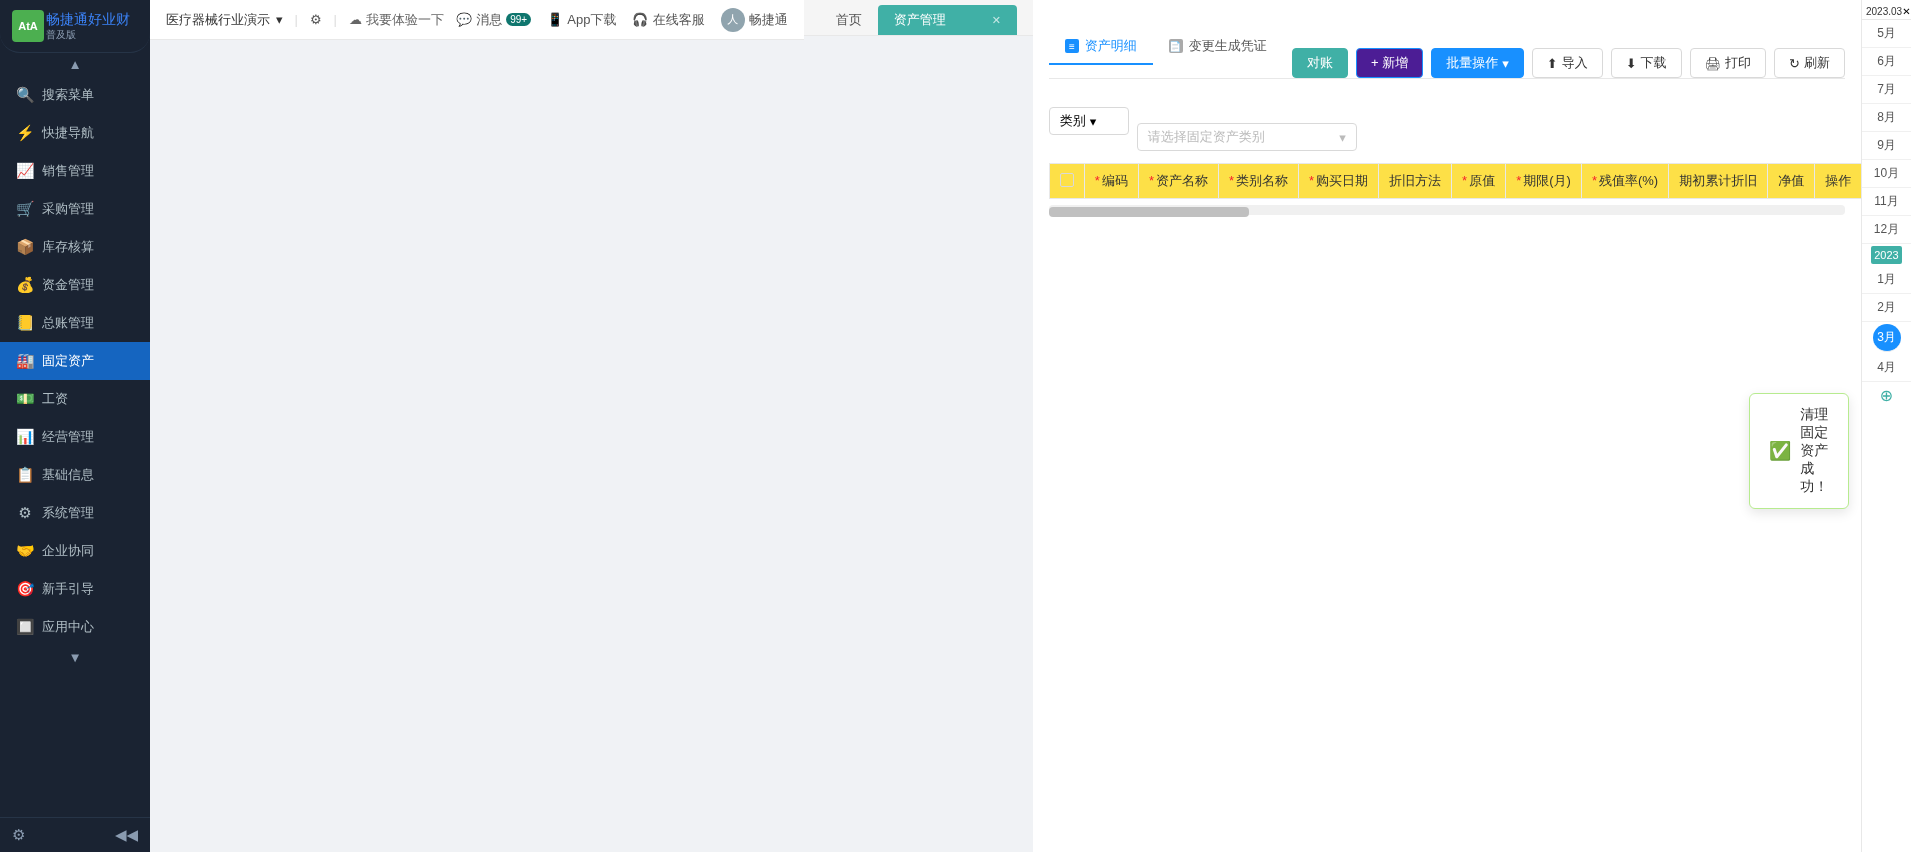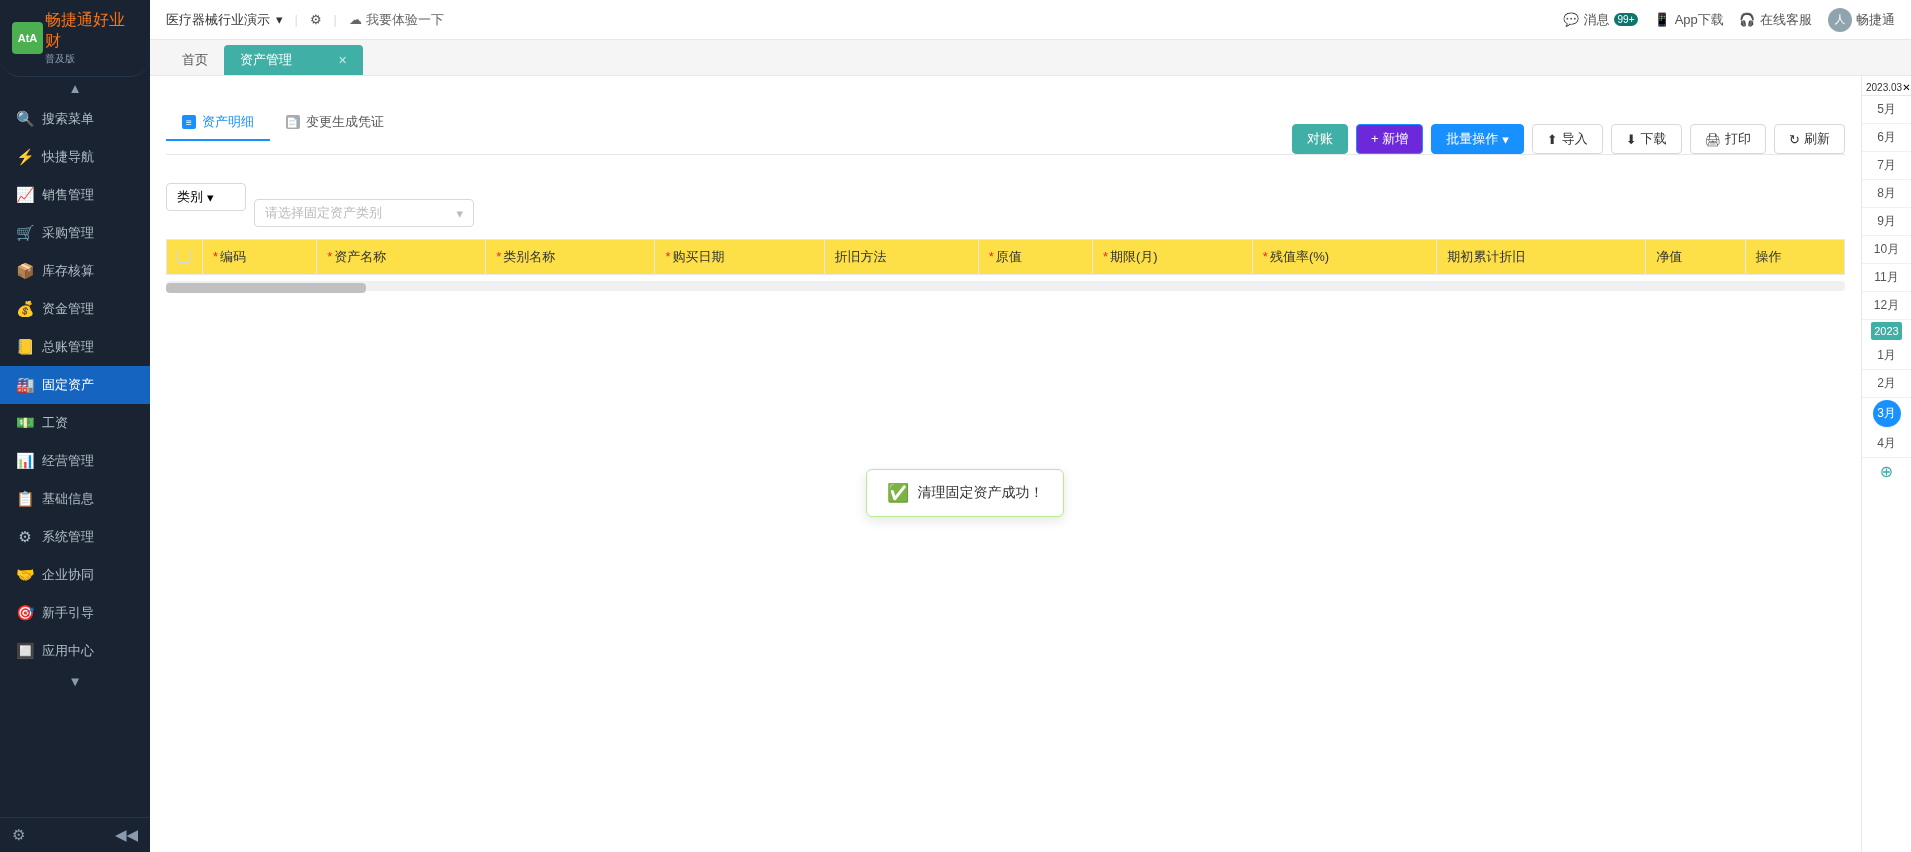--- a/index.html
+++ b/index.html
@@ -23,21 +23,21 @@
       border-bottom: 1px solid #263447;
       border-radius: 20px;
     }
     .sidebar-logo-icon {
       width: 32px; height: 32px;
       background: #4caf50;
       border-radius: 4px;
       display: flex; align-items: center; justify-content: center;
       color: white; font-size: 11px; font-weight: bold;
     }
-    .sidebar-logo-text { font-size: 16px; color: #f97316; line-height: 1.3; }
+    .sidebar-logo-text { font-size: 14px; color: #3b82f6; line-height: 1.3; }
     .sidebar-logo-sub { font-size: 10px; color: #8a9bb0; }
     .sidebar-nav { flex: 1; overflow-y: auto; }
     .sidebar-item {
       display: flex; align-items: center; gap: 8px;
       padding: 10px 16px;
       cursor: pointer;
       color: #b0bec5;
       font-size: 13px;
       transition: background 0.2s;
     }
@@ -51,21 +51,21 @@
       display: flex; align-items: center; justify-content: space-between;
       padding: 8px 12px;
       border-top: 1px solid #263447;
     }
     .sidebar-bottom-icon { color: #8a9bb0; cursor: pointer; font-size: 15px; }
 
     
     .main-area {
       flex: 1;
       display: flex;
-      flex-direction: column;
+      flex-direction: row;
       overflow: hidden;
       background: #f0f2f5;
     }
 
     
     .topbar {
       background: #fff;
       height: 40px;
       display: flex;
       align-items: center;
@@ -168,21 +168,21 @@
     .btn {
       padding: 5px 14px;
       border-radius: 4px;
       border: 1px solid #d9d9d9;
       background: #fff;
       cursor: pointer;
       font-size: 13px;
       color: #333;
       display: flex; align-items: center; gap: 4px;
     }
-    .btn-primary { background: #6d28d9; color: #fff; border-color: #1890ff; }
+    .btn-primary { background: #4c1d95; color: #fff; border-color: #1890ff; }
     .btn-teal { background: #40b0a6; color: #fff; border-color: #40b0a6; }
     .btn-batch {
       background: #1890ff; color: #fff; border-color: #1890ff;
       display: flex; align-items: center; gap: 4px;
     }
     .filter-bar {
       display: flex; align-items: center; gap: 8px;
       margin-bottom: 12px;
     }
     .filter-select {

